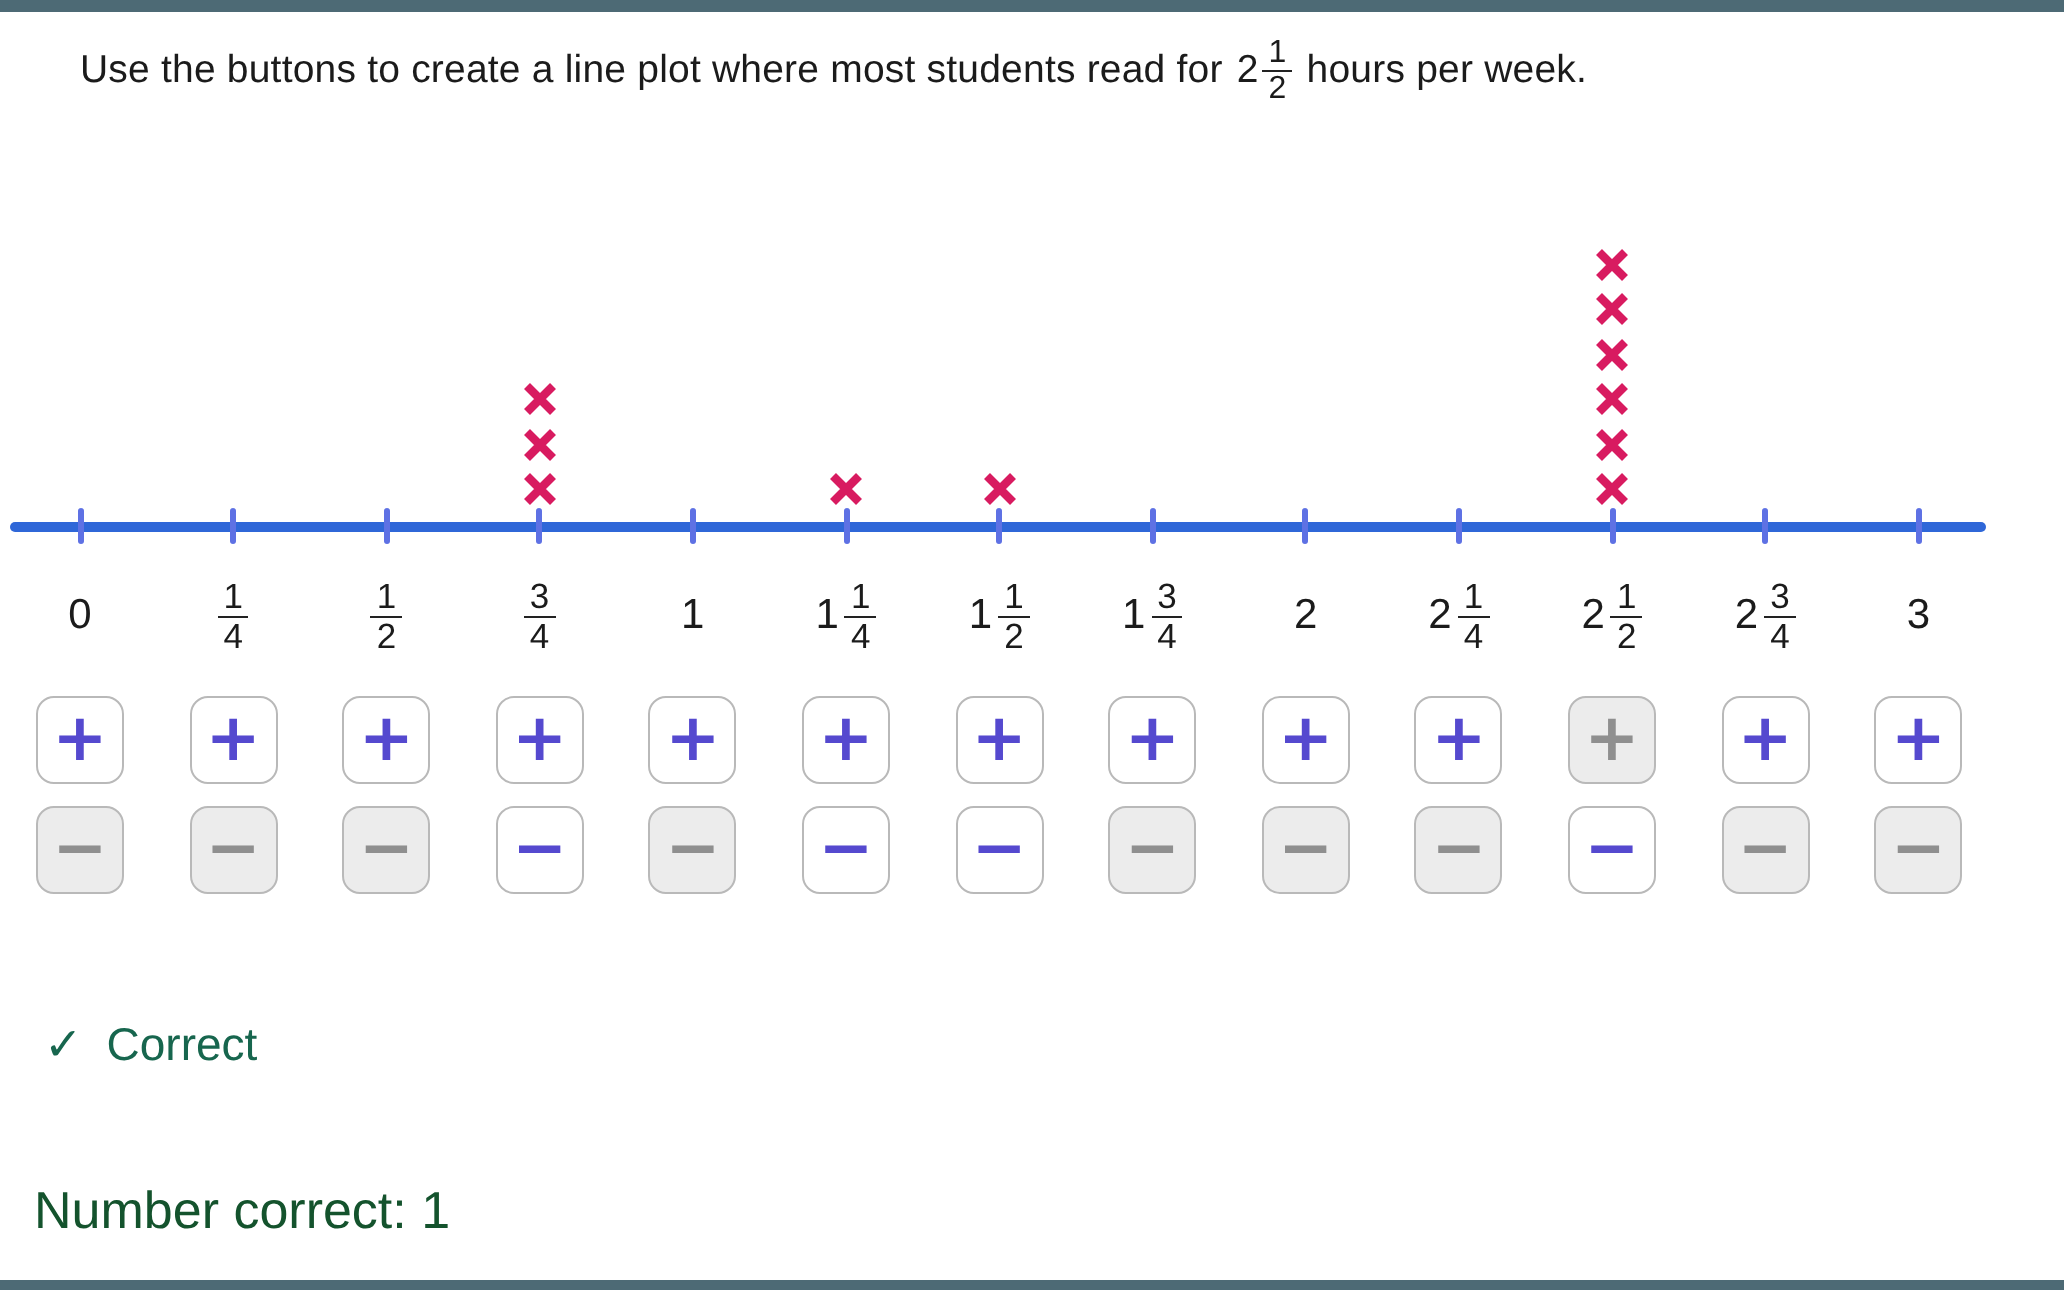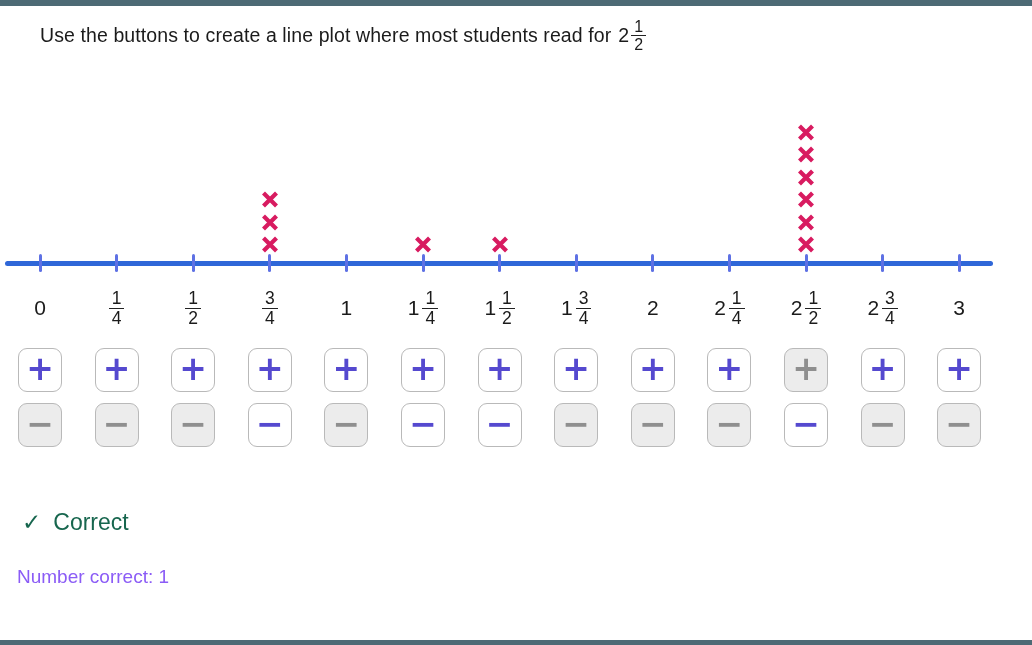--- a/index.html
+++ b/index.html
@@ -35,21 +35,21 @@
     border:1px solid #b9b9b9; background:#fff; cursor:pointer;
     display:flex; align-items:center; justify-content:center;
     font-size:33px; font-weight:bold; color:#5549cf; padding-bottom:3px;
     font-family:"DejaVu Sans", sans-serif; }
   .pm-btn.row-plus { top:348px; }
   .pm-btn.row-minus { top:403px; }
   .pm-btn.disabled { background:#ececec; color:#8f8f8f; cursor:default; }
 
   #feedback { position:absolute; left:22px; top:509px;
     display:flex; align-items:center; gap:12px; font-size:23px; }
-  #score { position:absolute; left:17px; top:566px; font-size:19px; color:#8b5cf6; }
+  #score { position:absolute; left:17px; top:590px; font-size:26px; color:#14532d; }
 
   #new-problem-btn { position:absolute; left:755px; top:580px; width:188px; height:43px;
     border:none; border-radius:6px; color:#fff; font-size:16.5px; font-weight:bold;
     letter-spacing:0.8px; cursor:pointer; font-family:"Liberation Sans", sans-serif;
     box-shadow:0 1px 2px rgba(60,50,160,0.45); }
 </style>
 </head>
 <body>
 
 <div id="app">
@@ -57,20 +57,21 @@
 
   <div id="title">
     <span>Use the buttons to create a line plot where most students read for</span>
     <span class="mixed">
       <span>2</span>
       <span class="frac">
         <span class="num">1</span>
         <span class="den">2</span>
       </span>
     </span>
+    <span>hours per week.</span>
   </div>
 
   <div id="plot">
     <div id="axis-line" style="background: rgb(47, 103, 216);"></div>
 
   <div class="tick" style="left: 38.5px; background: rgb(94, 113, 228);"></div>
       <div class="col-label" style="left: 2px;">
         <span class="mixed">
           <span class="whole">0</span>
         </span>

